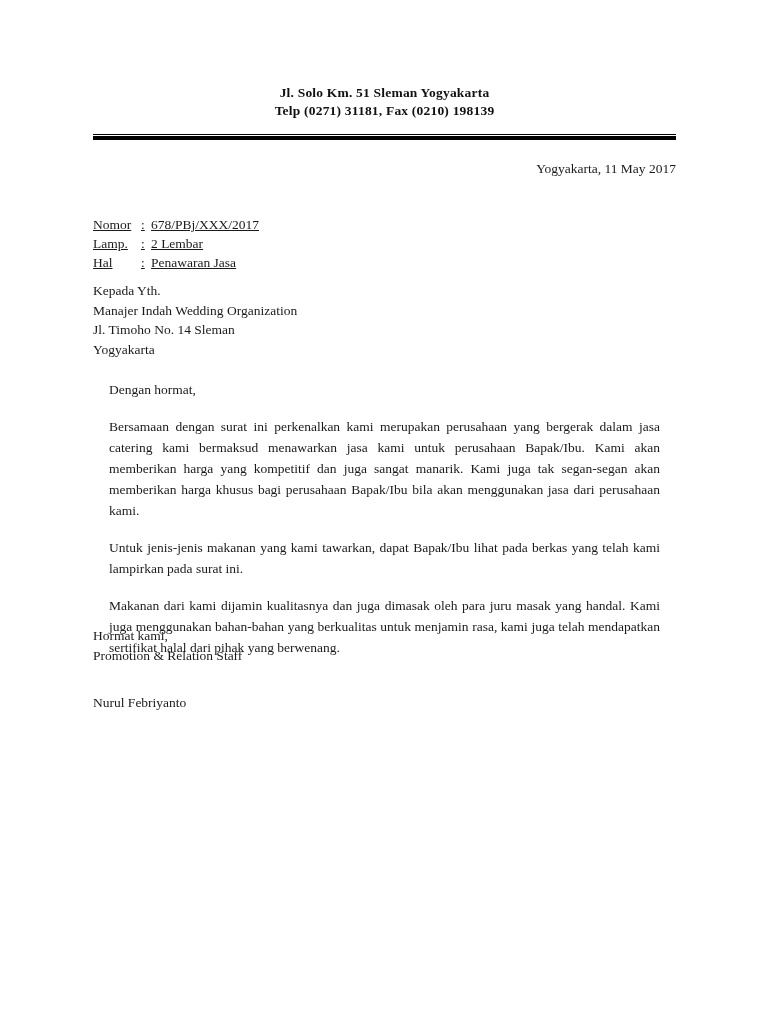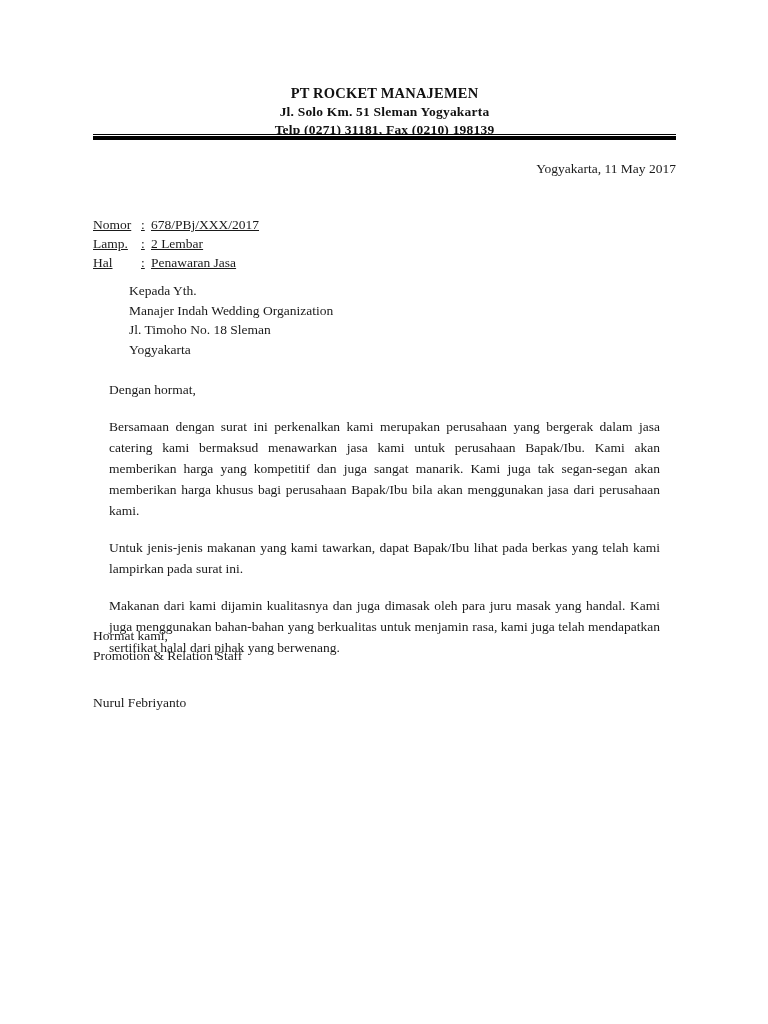--- a/index.html
+++ b/index.html
@@ -111,21 +111,20 @@
     white-space: pre;
   }
 
   
   .recipient {
     position: absolute;
     left: 93px;
     top: 281px;
     font-size: 13.5px;
     line-height: 19.5px;
-    margin-left: 36px;
   }
 
   
   .body-text {
     position: absolute;
     left: 93px;
     top: 363px;
     width: 583px;
     font-size: 13.5px;
     line-height: 21px;
@@ -157,21 +156,20 @@
     font-size: 13.5px;
     line-height: 19.5px;
   }
 </style>
 </head>
 <body>
 
 <div class="page">
 
   <div class="letterhead">
-    <div class="lh-line lh-company">PT ROCKET MANAJEMEN</div>
     <div class="lh-line lh-address">Jl. Solo Km. 51 Sleman Yogyakarta</div>
     <div class="lh-line lh-contact">Telp (0271) 31181, Fax (0210) 198139</div>
   </div>
 
   <div class="header-rule">
     <div class="thin"></div>
     <div class="gap"></div>
     <div class="thick"></div>
   </div>
 
@@ -191,21 +189,21 @@
     <div class="ref-row">
       <span class="ref-label">Hal</span>
       <span class="ref-colon">:</span>
       <span class="ref-value">Penawaran Jasa</span>
     </div>
   </div>
 
   <div class="recipient">
     <div>Kepada Yth.</div>
     <div>Manajer Indah Wedding Organization</div>
-    <div>Jl. Timoho No. 18 Sleman</div>
+    <div>Jl. Timoho No. 14 Sleman</div>
     <div>Yogyakarta</div>
   </div>
 
   <div class="body-text">
     <p class="salutation para">Dengan hormat,</p>
     <p class="para" style="margin-top:0">Bersamaan dengan surat ini perkenalkan kami merupakan perusahaan yang bergerak dalam jasa catering kami bermaksud menawarkan jasa kami untuk perusahaan Bapak/Ibu. Kami akan memberikan harga yang kompetitif dan juga sangat manarik. Kami juga tak segan-segan akan memberikan harga khusus bagi perusahaan Bapak/Ibu bila akan menggunakan jasa dari perusahaan kami.</p>
     <p class="para">Untuk jenis-jenis makanan yang kami tawarkan, dapat Bapak/Ibu lihat pada berkas yang telah kami lampirkan pada surat ini.</p>
     <p class="para">Makanan dari kami dijamin kualitasnya dan juga dimasak oleh para juru masak yang handal. Kami juga menggunakan bahan-bahan yang berkualitas untuk menjamin rasa, kami juga telah mendapatkan sertifikat halal dari pihak yang berwenang.</p>
   </div>
 

